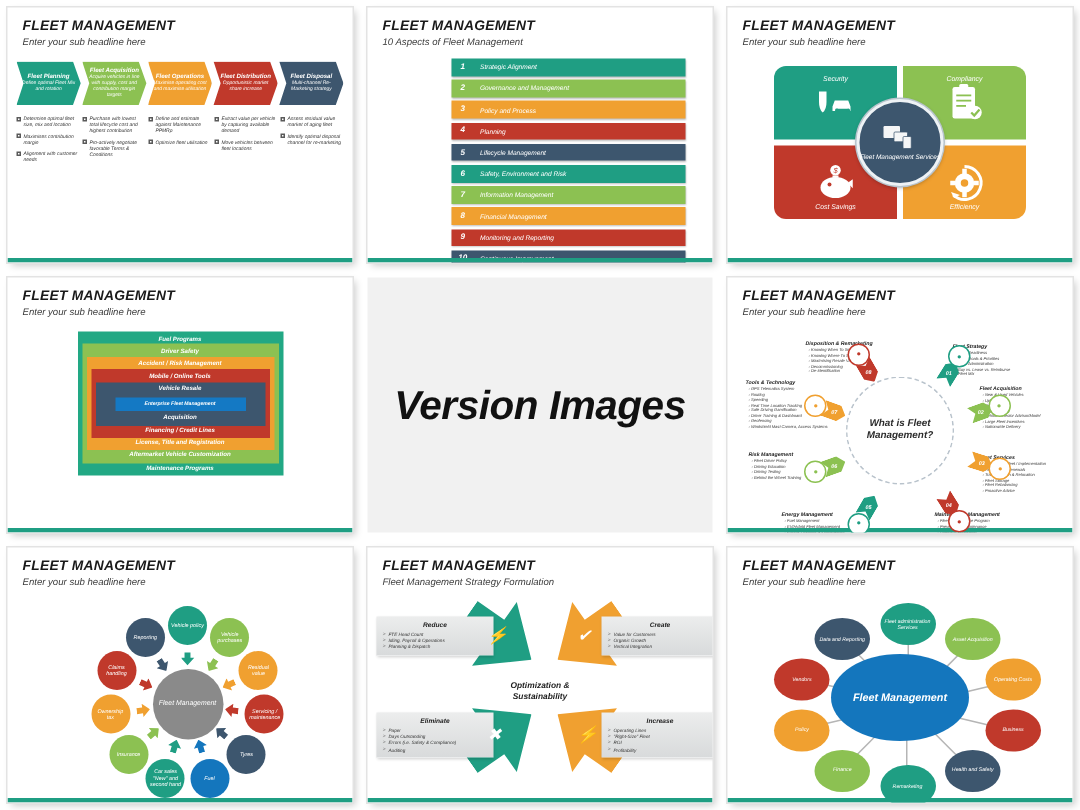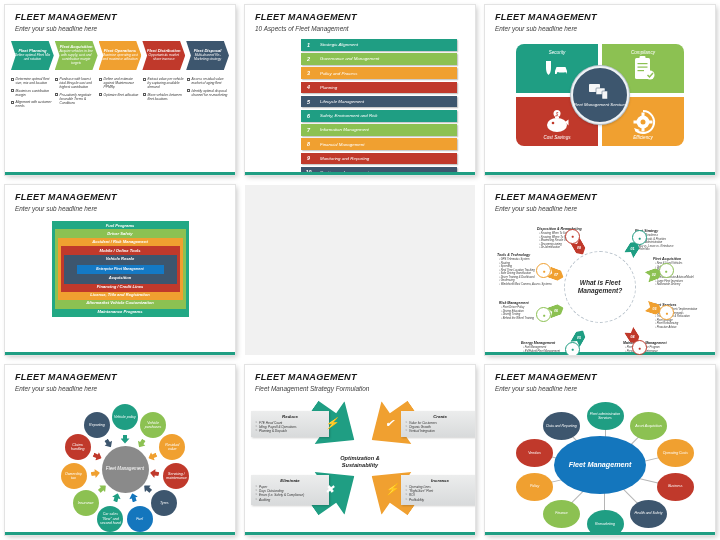--- a/index.html
+++ b/index.html
@@ -405,20 +405,21 @@
               </div>
               <span class="nlbl">Maintenance Programs</span>
             </div>
           </div>
       </div>
     </div>
   </div>
 
   <div class="cell">
     <div class="card bigtxt">
+      <span>Version Images</span>
     </div>
   </div>
 
   <div class="cell">
     <div class="card">
       <div class="hdr">
         <div class="t">FLEET MANAGEMENT</div>
         <div class="s">Enter your sub headline here</div>
       </div>
       <div class="body">

